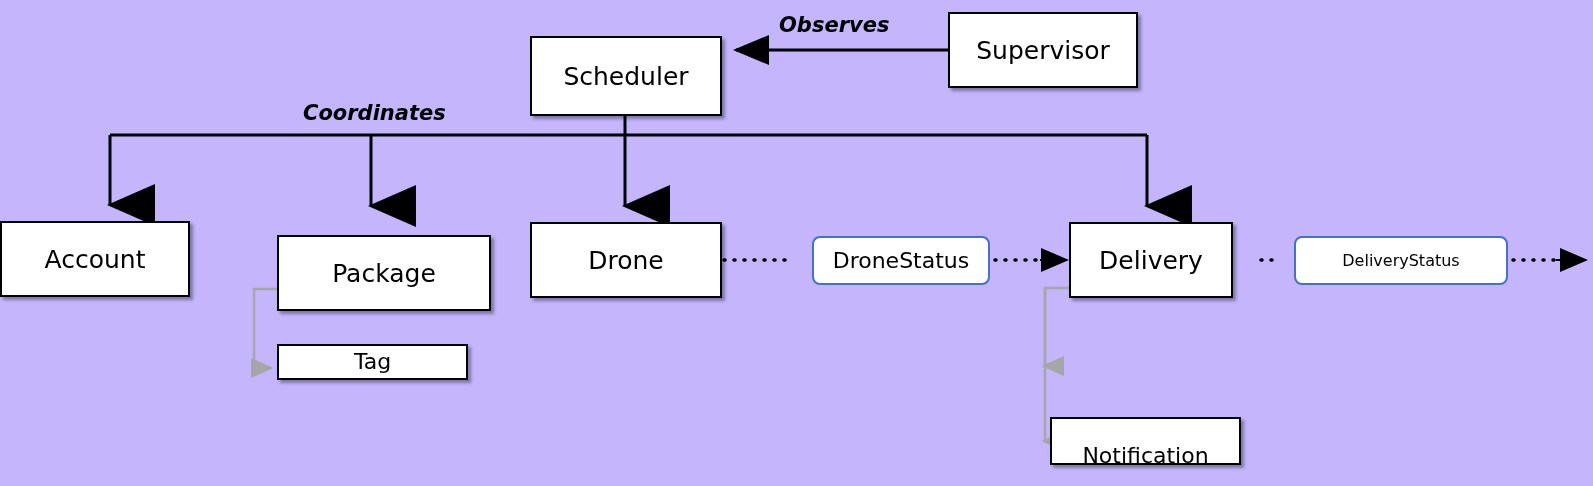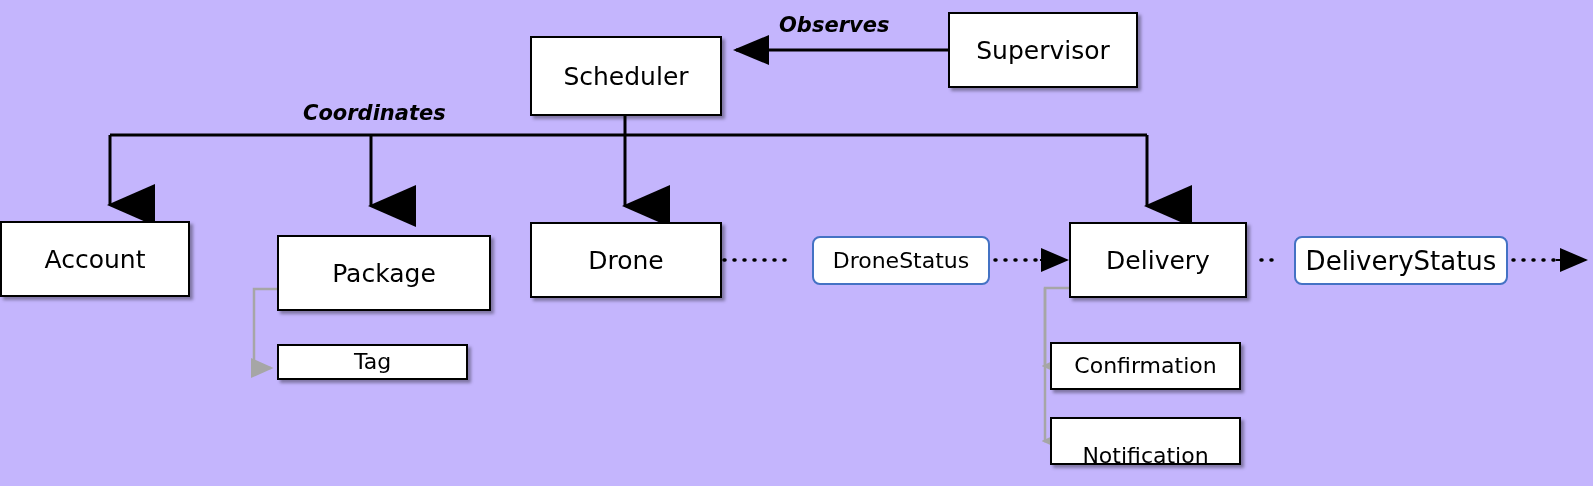--- a/index.html
+++ b/index.html
@@ -142,33 +142,30 @@
   </div>
 
   <div class="node-box" style="left:530px; top:222px; width:192px; height:76px;">
     <span class="node-label" style="font-size:25px;">Drone</span>
   </div>
 
   <div class="node-box rounded" style="left:793px; top:236px; width:178px; height:49px;">
     <span class="node-label" style="font-size:22px;">DroneStatus</span>
   </div>
 
-  <div class="node-box" style="left:1069px; top:222px; width:178px; height:76px;">
+  <div class="node-box" style="left:1069px; top:222px; width:164px; height:76px;">
     <span class="node-label" style="font-size:25px;">Delivery</span>
   </div>
 
   <div class="node-box rounded" style="left:1275px; top:236px; width:214px; height:49px;">
-    <span class="node-label" style="font-size:26px;">DeliveryStatus</span>
+    <span class="node-label" style="font-size:16px;">DeliveryStatus</span>
   </div>
 
   <div class="node-box" style="left:277px; top:344px; width:191px; height:36px;">
     <span class="node-label" style="font-size:22px;">Tag</span>
   </div>
 
-  <div class="node-box" style="left:1050px; top:342px; width:191px; height:48px;">
-    <span class="node-label" style="font-size:22px;">Confirmation</span>
-  </div>
 
   <div class="node-box" style="left:1050px; top:417px; width:191px; height:48px;">
     <span class="node-label" style="font-size:22px;margin-top:30px;">Notification</span>
   </div>
 
 </div>
 
 </body></html>

